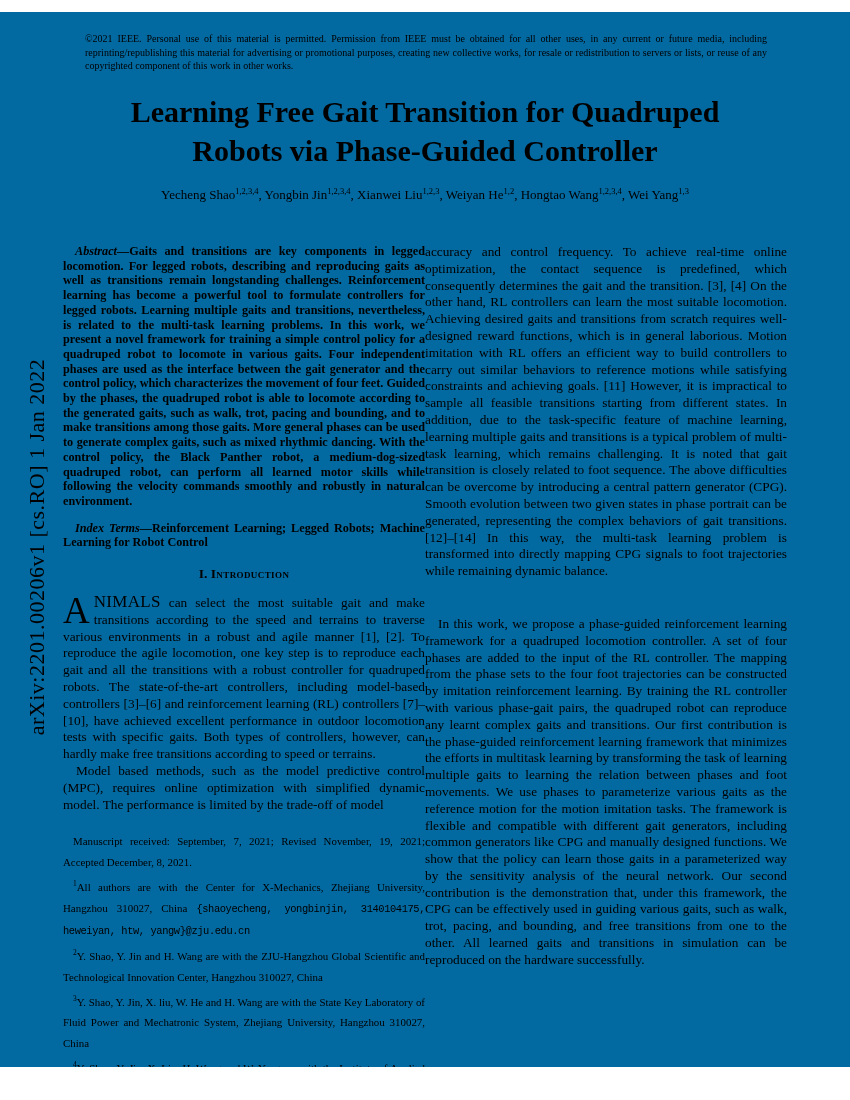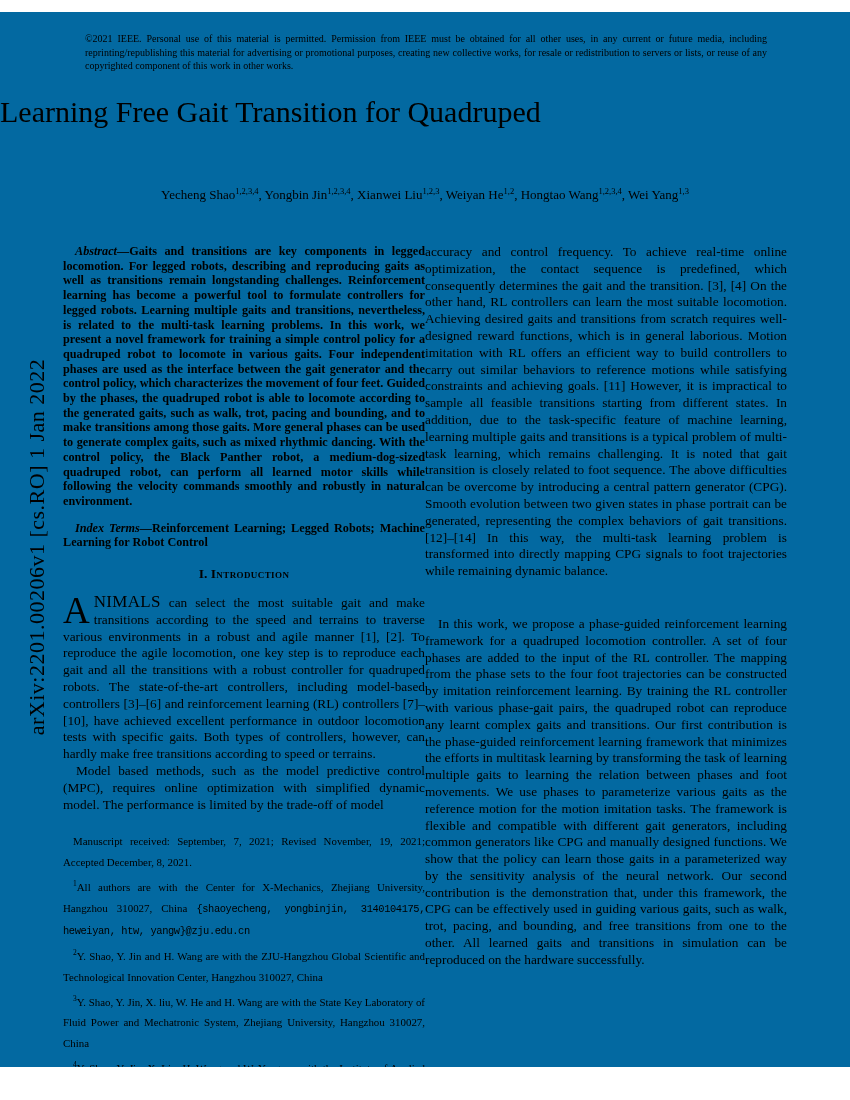--- a/index.html
+++ b/index.html
@@ -30,21 +30,22 @@
     white-space: nowrap;
     transform: translate(-50%, -50%) rotate(-90deg);
     font-size: 22px;
     letter-spacing: 0.5px;
   }
   .title {
     position: absolute;
     top: 80px;
     left: 0;
     right: 0;
-    font-weight: normal;
+    text-align: center;
+    font-weight: bold;
     font-size: 30px;
     line-height: 39px;
   }
   .authors {
     position: absolute;
     top: 174px;
     left: 0;
     right: 0;
     text-align: center;
     font-size: 13px;
@@ -104,21 +105,21 @@
 </style>
 </head>
 <body>
 
 <div class="page">
 
   <p class="notice">©2021 IEEE. Personal use of this material is permitted. Permission from IEEE must be obtained for all other uses, in any current or future media, including reprinting/republishing this material for advertising or promotional purposes, creating new collective works, for resale or redistribution to servers or lists, or reuse of any copyrighted component of this work in other works.</p>
 
   <div class="arxiv">arXiv:2201.00206v1  [cs.RO]  1 Jan 2022</div>
 
-  <h1 class="title"><span>Learning Free Gait Transition for Quadruped</span><br></h1>
+  <h1 class="title"><span>Learning Free Gait Transition for Quadruped</span><br><span>Robots via Phase-Guided Controller</span></h1>
 
   <div class="authors"><span>Yecheng Shao<sup>1,2,3,4</sup></span>, <span>Yongbin Jin<sup>1,2,3,4</sup></span>, <span>Xianwei Liu<sup>1,2,3</sup></span>, <span>Weiyan He<sup>1,2</sup></span>, <span>Hongtao Wang<sup>1,2,3,4</sup></span>, <span>Wei Yang<sup>1,3</sup></span></div>
 
   <div class="columns">
 
     <div class="col">
       <p class="abstract"><span class="ab-label">Abstract—</span><span>Gaits and transitions are key components in legged locomotion. For legged robots, describing and reproducing gaits as well as transitions remain longstanding challenges. Reinforcement learning has become a powerful tool to formulate controllers for legged robots. Learning multiple gaits and transitions, nevertheless, is related to the multi-task learning problems. In this work, we present a novel framework for training a simple control policy for a quadruped robot to locomote in various gaits. Four independent phases are used as the interface between the gait generator and the control policy, which characterizes the movement of four feet. Guided by the phases, the quadruped robot is able to locomote according to the generated gaits, such as walk, trot, pacing and bounding, and to make transitions among those gaits. More general phases can be used to generate complex gaits, such as mixed rhythmic dancing. With the control policy, the Black Panther robot, a medium-dog-sized quadruped robot, can perform all learned motor skills while following the velocity commands smoothly and robustly in natural environment.</span></p>
 
       <p class="abstract index-terms"><span class="it-label">Index Terms—</span><span>Reinforcement Learning; Legged Robots; Machine Learning for Robot Control</span></p>
 

